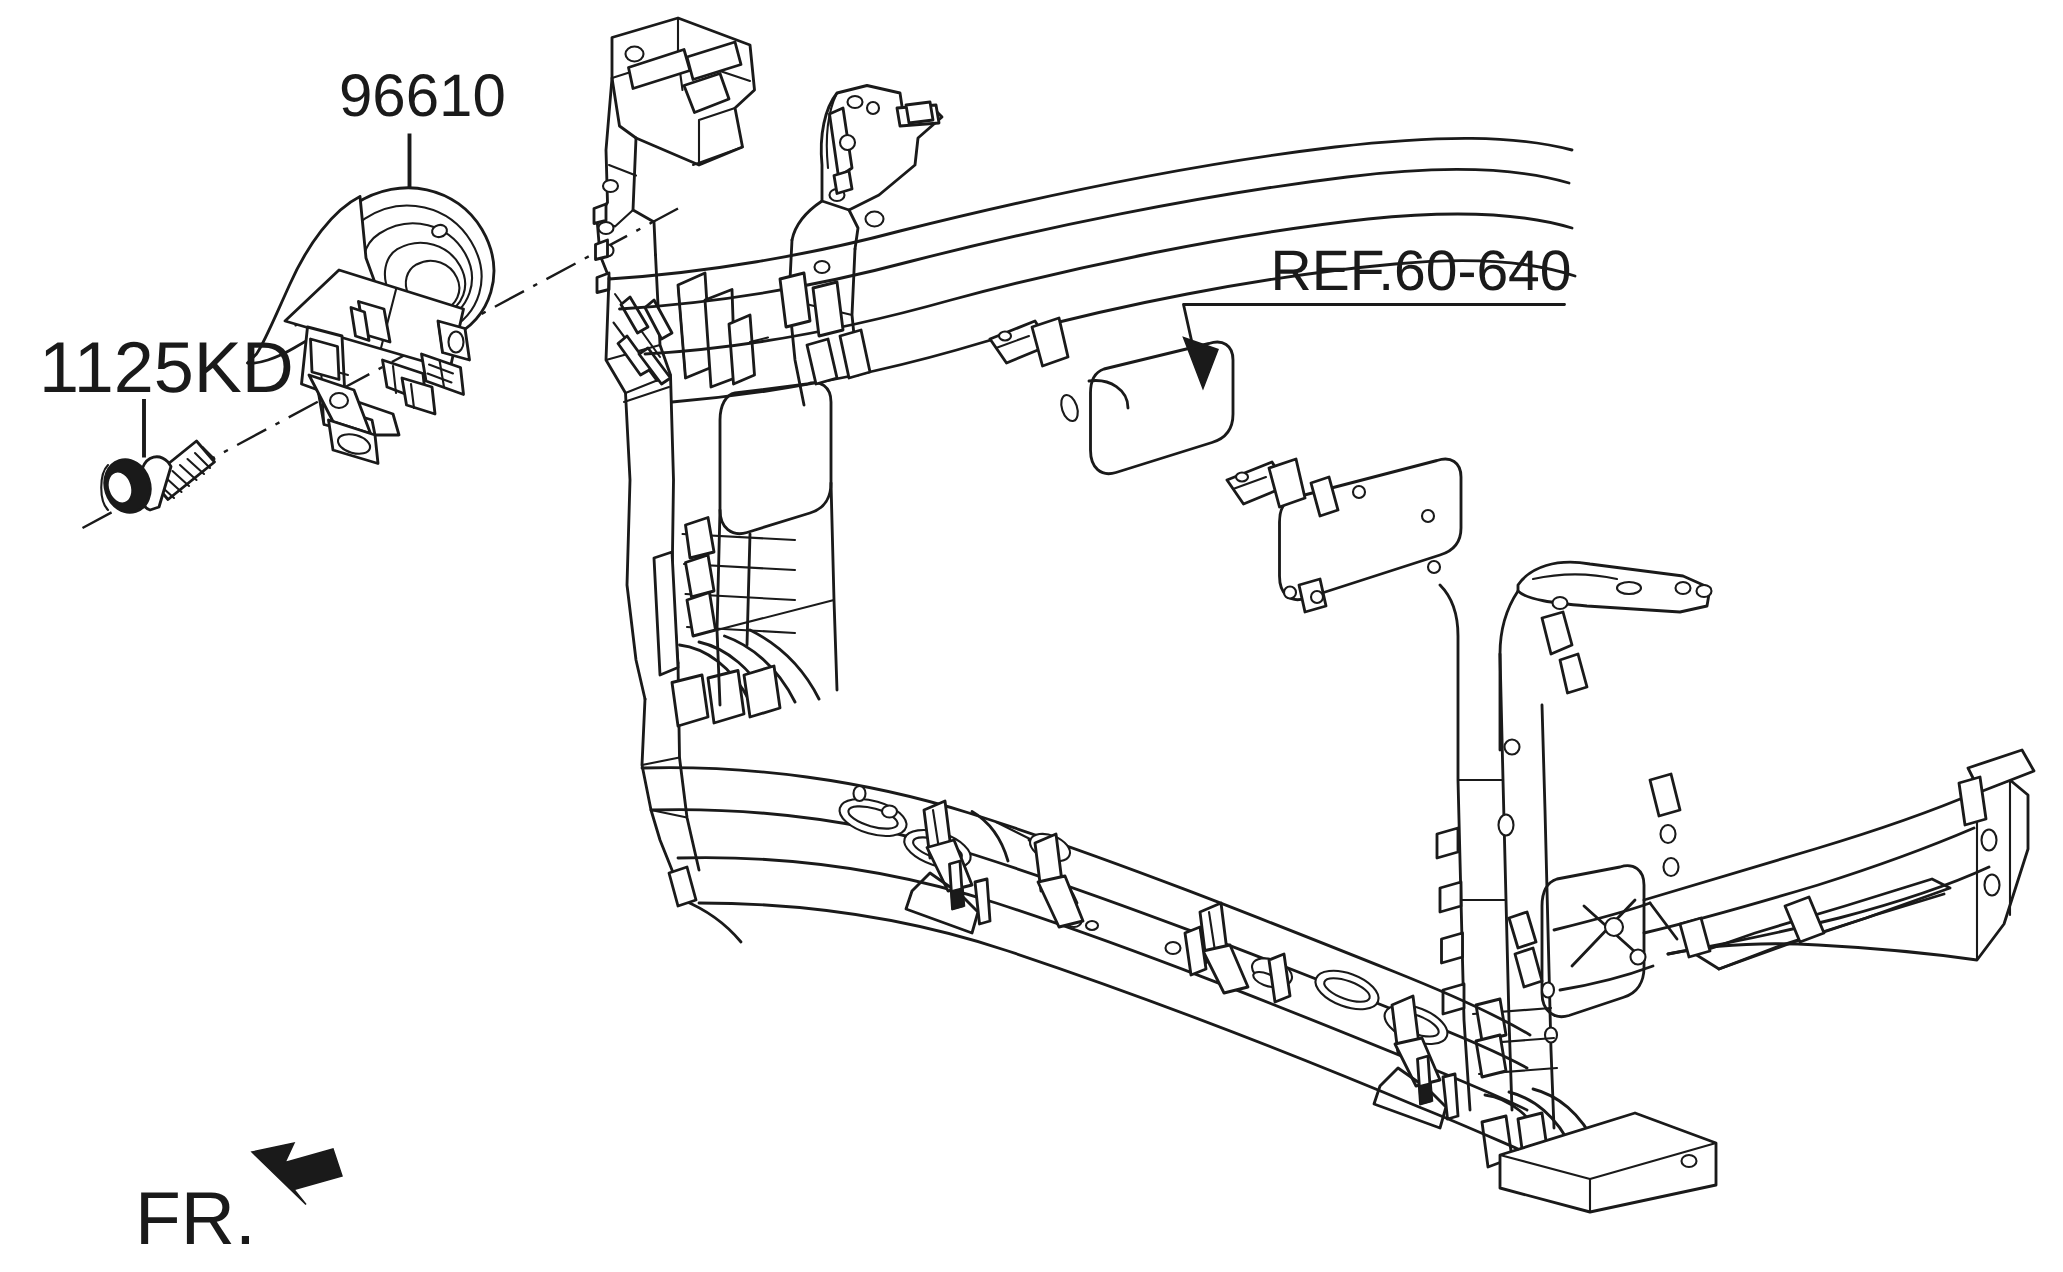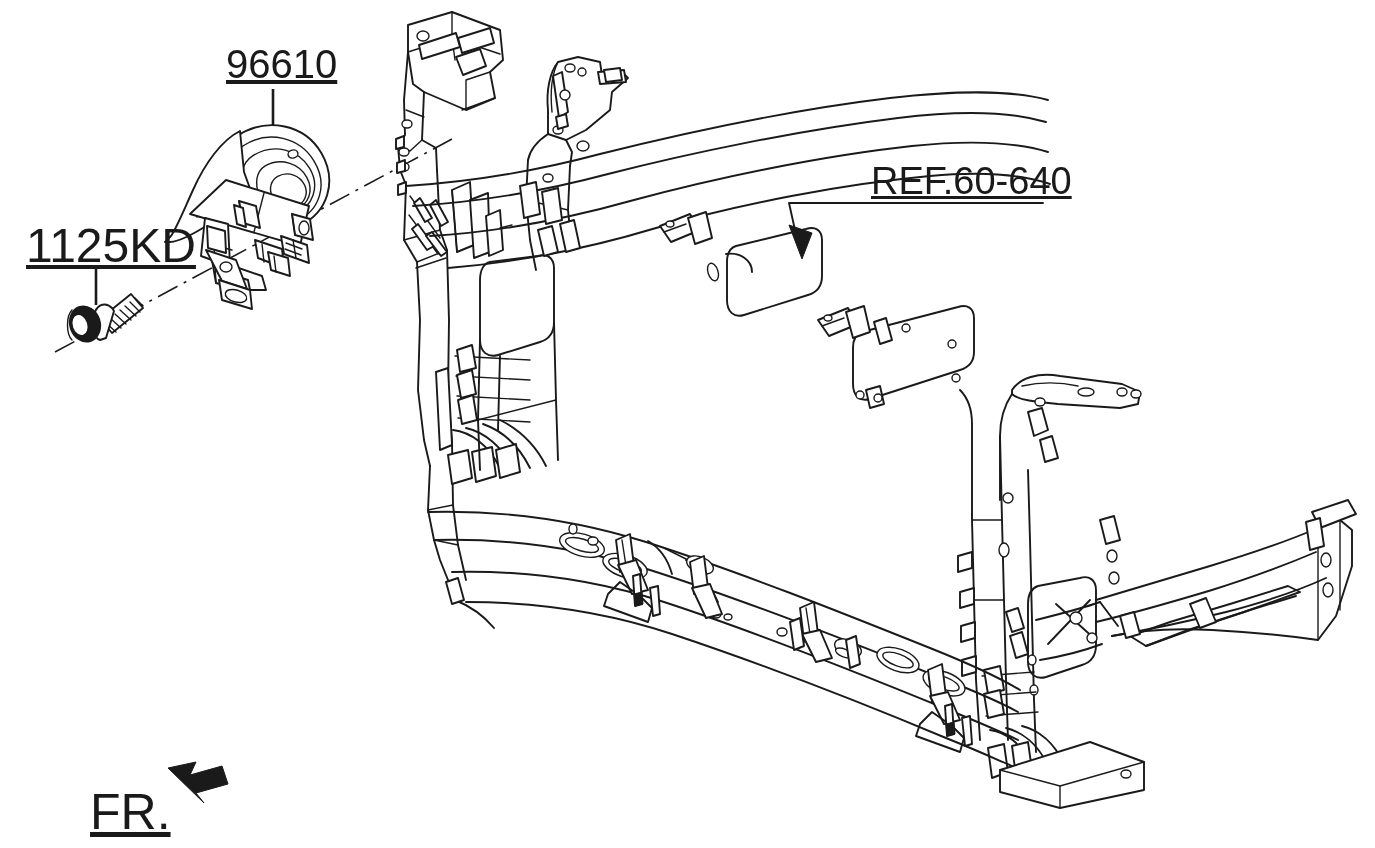--- a/index.html
+++ b/index.html
@@ -24,37 +24,35 @@
     height: 848px;
   }
   .label {
     position: absolute;
     color: #1a1a1a;
     font-family: "Liberation Sans", sans-serif;
     font-weight: 400;
     white-space: nowrap;
     letter-spacing: 0px;
     line-height: 1;
-    text-decoration: underline;
   }
   #label-96610 {
     left: 226px;
     top: 44px;
     font-size: 40px;
   }
   #label-1125kd {
     left: 26px;
     top: 222px;
     font-size: 48px;
   }
   #label-ref {
     left: 847px;
     top: 162px;
     font-size: 38px;
-    margin-left: 24px;
   }
   #label-fr {
     left: 90px;
     top: 787px;
     font-size: 50px;
   }
 </style>
 </head>
 <body>
 

